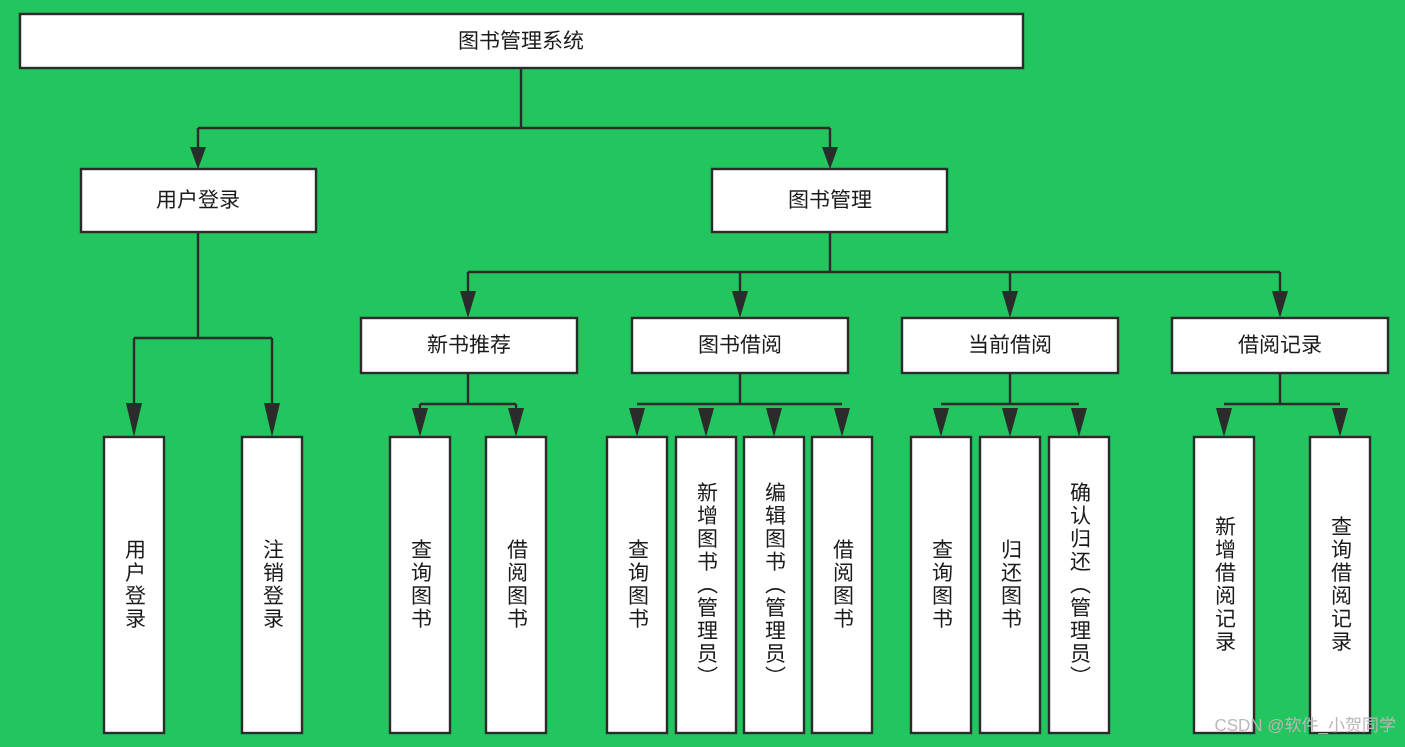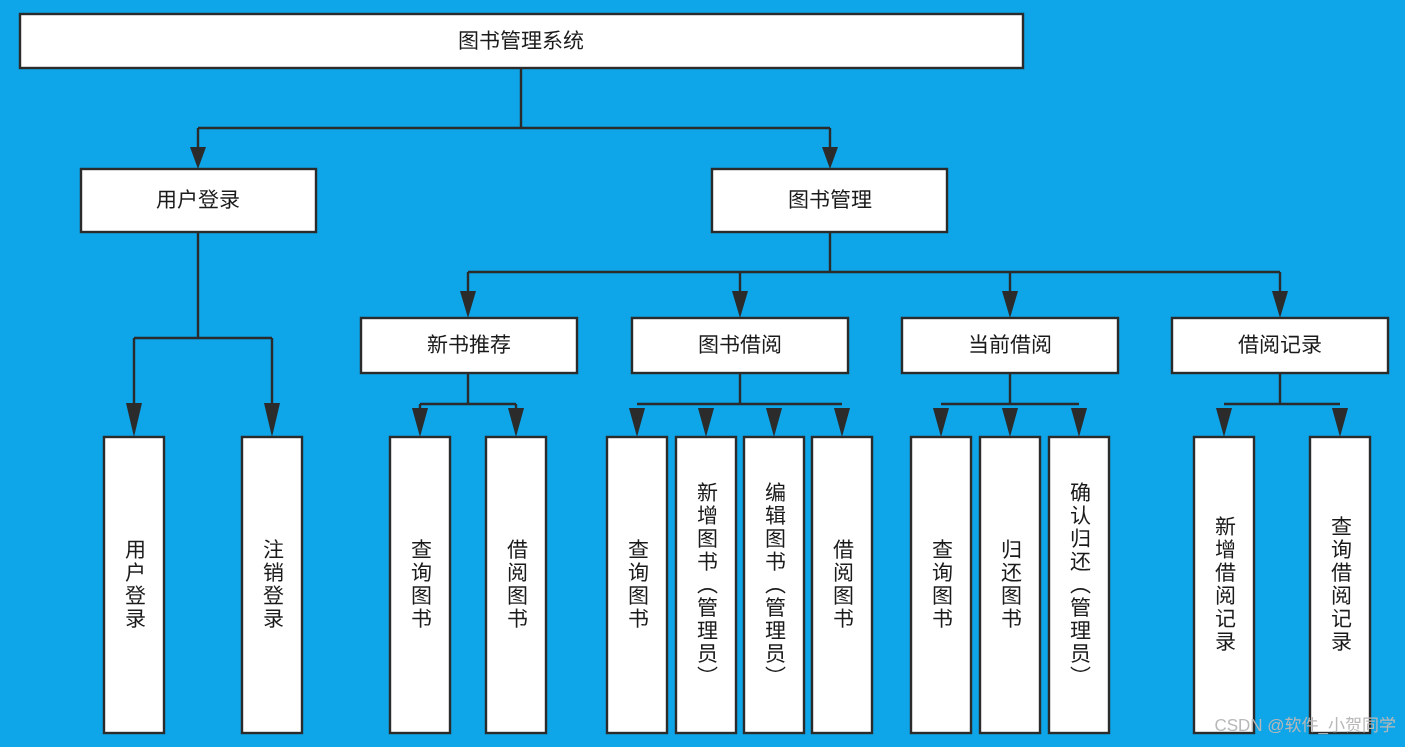--- a/index.html
+++ b/index.html
@@ -8,21 +8,21 @@
     padding: 0;
     background: #ffffff;
   }
   body {
     font-family: "Liberation Sans", "DejaVu Sans", sans-serif;
   }
   #diagram-root {
     position: relative;
     width: 1405px;
     height: 747px;
-    background: #0ea5e9;
+    background: #22c55e;
     overflow: hidden;
   }
   svg#tree-canvas {
     position: absolute;
     left: 0;
     top: 0;
     width: 1405px;
     height: 747px;
     display: block;
   }

